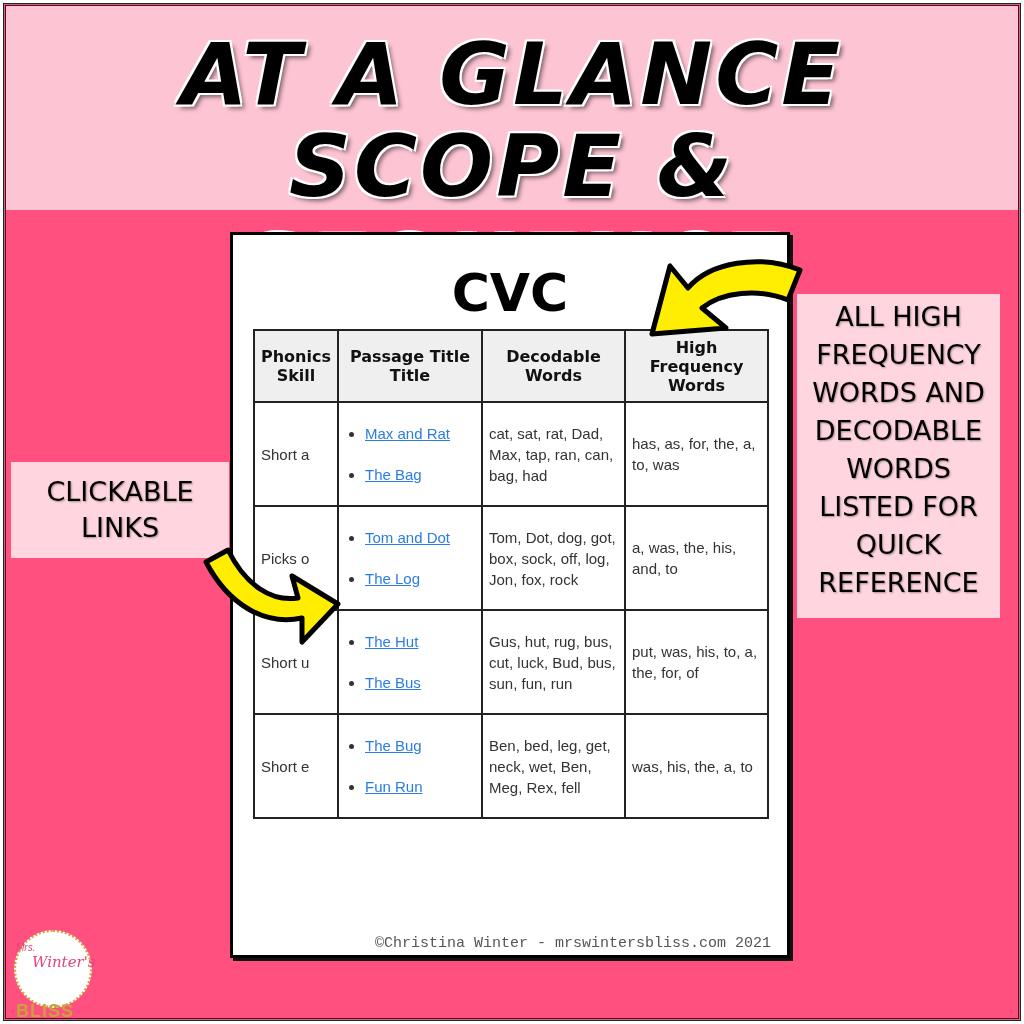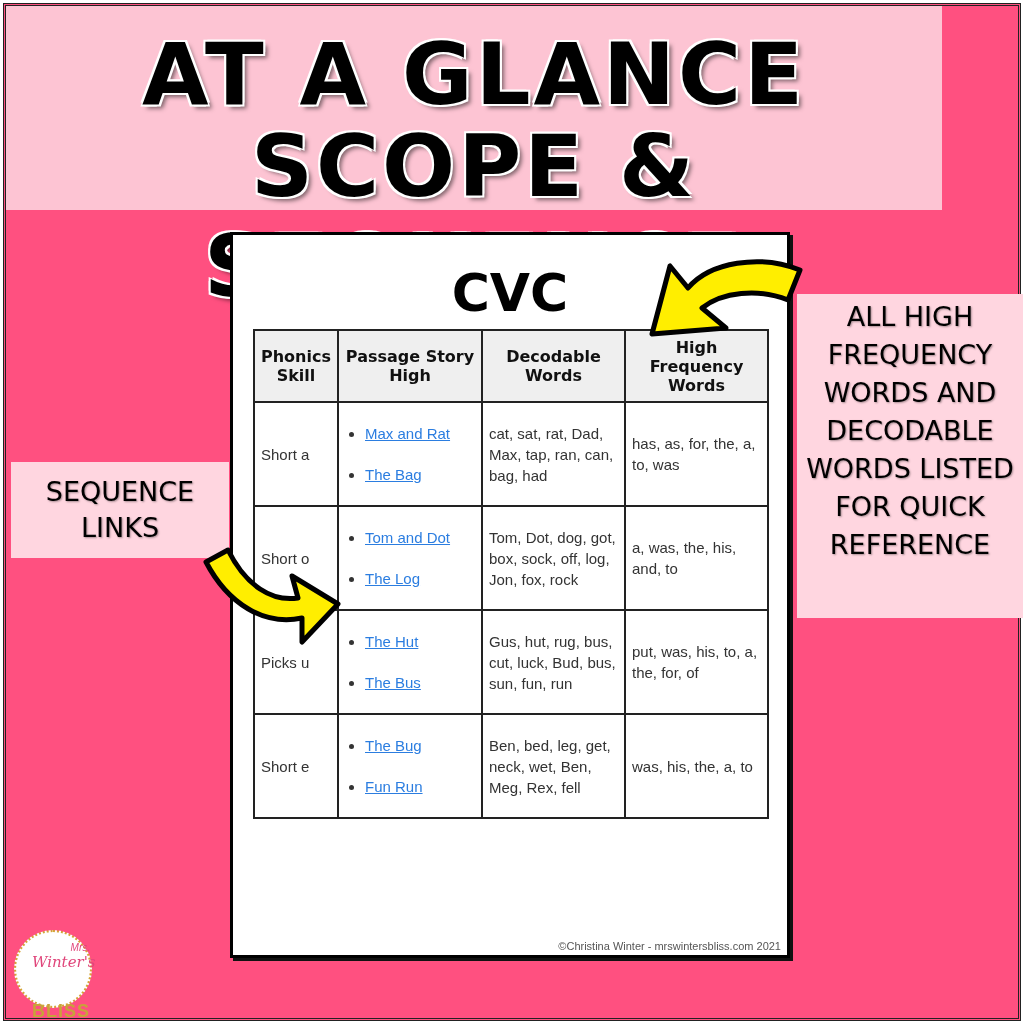--- a/index.html
+++ b/index.html
@@ -1,41 +1,41 @@
 <!DOCTYPE html>
 <html><head>
 <meta charset="utf-8">
 <style>
   html, body { margin:0; padding:0; }
   body { width:1024px; height:1024px; position:relative; overflow:hidden; background:#ffffff; font-family:"Liberation Sans", sans-serif; }
   .frame { position:absolute; left:3px; top:3px; width:1012px; height:1012px; border:3px double #222; background:#ff5080; }
-  .header { position:absolute; left:0; top:0; width:936px; height:204px; background:#fdc4d3; }
+  .header { position:absolute; left:0; top:0; width:1012px; height:204px; background:#fdc4d3;font-style:italic; }
   .title-line { position:absolute; left:0; width:100%; text-align:center; font-family:"DejaVu Sans", sans-serif; font-weight:bold; color:#000;
     text-shadow: -2px -2px 0 #fff, 2px -2px 0 #fff, -2px 2px 0 #fff, 2px 2px 0 #fff, 4px 4px 4px rgba(0,0,0,0.5); letter-spacing:3px; }
   .t1 { top:18px; font-size:86px; }
   .t2 { top:110px; font-size:86px; }
 
   .doc { position:absolute; left:230px; top:232px; width:554px; height:720px; background:#fff; border:3px solid #000; box-shadow:3px 3px 0 #111; }
   .doc-title { position:absolute; top:28px; left:0; width:100%; text-align:center; font-family:"DejaVu Sans", sans-serif; font-weight:bold; font-size:52px; color:#000; }
   table.cvc { position:absolute; left:20px; top:94px; width:514px; border-collapse:collapse; table-layout:fixed; }
   table.cvc th, table.cvc td { border:2px solid #222; vertical-align:middle; }
   table.cvc th { background:#efefef; font-family:"DejaVu Sans", sans-serif; font-weight:bold; font-size:16px; line-height:19px; text-align:center; height:70px; padding:0 4px; color:#111; }
   table.cvc td { height:100px; font-size:15px; line-height:21px; color:#333; padding:0 6px; }
   td.skill { color:#222;margin-left:35px; }
   ul.links { margin:0; padding:0 0 0 20px; list-style:disc; }
   ul.links li { margin:20px 0; }
   ul.links a { color:#2b7de0; text-decoration:underline; font-size:15px; }
-  .copyright { position:absolute; right:6px; bottom:3px; font-size:11px; color:#555; }
+  .copyright { position:absolute; right:16px; bottom:3px; font-size:15px; color:#555;font-family:Liberation Mono, monospace; }
 
   .callout { position:absolute; background:#ffd6e0; font-family:"DejaVu Sans", sans-serif; color:#000; text-align:center; text-shadow:1px 1px 2px rgba(0,0,0,0.35); }
-  .callout-right { left:797px; top:294px; width:226px; height:320px; font-size:27px; line-height:38px; padding-top:4px; }
+  .callout-right { left:797px; top:294px; width:203px; height:320px; font-size:27px; line-height:38px; padding-top:4px; }
   .callout-left { left:11px; top:462px; width:218px; height:96px; font-size:27px; line-height:36px; padding-top:12px; box-sizing:border-box; }
 
   .arrow { position:absolute; }
-  .logo { position:absolute; left:14px; top:930px; width:78px; height:78px; border-radius:50%; background:#fff; border:2px dotted #d4a537; box-sizing:border-box; text-align:right; }
+  .logo { position:absolute; left:14px; top:930px; width:78px; height:78px; border-radius:50%; background:#fff; border:2px dotted #d4a537; box-sizing:border-box; text-align:left; }
   .logo .l1 { font-size:10px; color:#e0457a; font-style:italic; margin-top:10px; }
   .logo .l2 { font-size:15px; color:#e0457a; font-style:italic; font-family:"DejaVu Serif", serif;padding-left:16px; }
   .logo .l3 { font-size:18px; color:#c9a23a; font-weight:bold; letter-spacing:1px;margin-top:30px; }
 </style>
 </head>
 <body>
 
 <div class="frame">
   <div class="header">
     <div class="title-line t1">AT A GLANCE</div>
@@ -48,50 +48,50 @@
   <table class="cvc">
     <colgroup>
         <col style="width:84px">
         <col style="width:144px">
         <col style="width:143px">
         <col style="width:143px">
       </colgroup>
     <thead>
       <tr>
         <th>Phonics Skill</th>
-        <th>Passage Story High</th>
+        <th>Passage Title Title</th>
         <th>Decodable Words</th>
         <th>High Frequency Words</th>
       </tr>
     </thead>
     <tbody>
       <tr>
         <td class="skill">Short a</td>
         <td>
             <ul class="links">
           <li><a href="#">Max and Rat</a></li>
           <li><a href="#">The Bag</a></li>
         </ul>
           </td>
         <td>cat, sat, rat, Dad, Max, tap, ran, can, bag, had</td>
         <td>has, as, for, the, a, to, was</td>
       </tr>
       <tr>
-        <td class="skill">Short o</td>
+        <td class="skill">Picks o</td>
         <td>
             <ul class="links">
           <li><a href="#">Tom and Dot</a></li>
           <li><a href="#">The Log</a></li>
         </ul>
           </td>
         <td>Tom, Dot, dog, got, box, sock, off, log, Jon, fox, rock</td>
         <td>a, was, the, his, and, to</td>
       </tr>
       <tr>
-        <td class="skill">Picks u</td>
+        <td class="skill">Short u</td>
         <td>
             <ul class="links">
           <li><a href="#">The Hut</a></li>
           <li><a href="#">The Bus</a></li>
         </ul>
           </td>
         <td>Gus, hut, rug, bus, cut, luck, Bud, bus, sun, fun, run</td>
         <td>put, was, his, to, a, the, for, of</td>
       </tr>
       <tr>
@@ -104,21 +104,21 @@
           </td>
         <td>Ben, bed, leg, get, neck, wet, Ben, Meg, Rex, fell</td>
         <td>was, his, the, a, to</td>
       </tr>
     </tbody>
   </table>
   <div class="copyright">©Christina Winter - mrswintersbliss.com 2021</div>
 </div>
 
 <div class="callout callout-right">ALL HIGH FREQUENCY WORDS AND DECODABLE WORDS LISTED FOR QUICK REFERENCE</div>
-<div class="callout callout-left">SEQUENCE LINKS</div>
+<div class="callout callout-left">CLICKABLE LINKS</div>
 
 <svg class="arrow" style="left:640px;top:258px" width="170" height="80" viewBox="0 0 170 80">
   <path d="M160 12 C120 -4, 70 4, 48 30 L30 8 L12 76 L86 70 L62 50 C82 34, 118 30, 148 42 Z" fill="#ffee00" stroke="#000" stroke-width="5" stroke-linejoin="round"></path>
 </svg>
 
 <svg class="arrow" style="left:198px;top:546px" width="148" height="100" viewBox="0 0 148 100">
   <path d="M8 16 L30 4 C48 40, 74 56, 100 52 L94 30 L140 58 L104 96 L104 72 C66 80, 30 58, 8 16 Z" fill="#ffee00" stroke="#000" stroke-width="5" stroke-linejoin="round"></path>
 </svg>
 
 <div class="logo">

